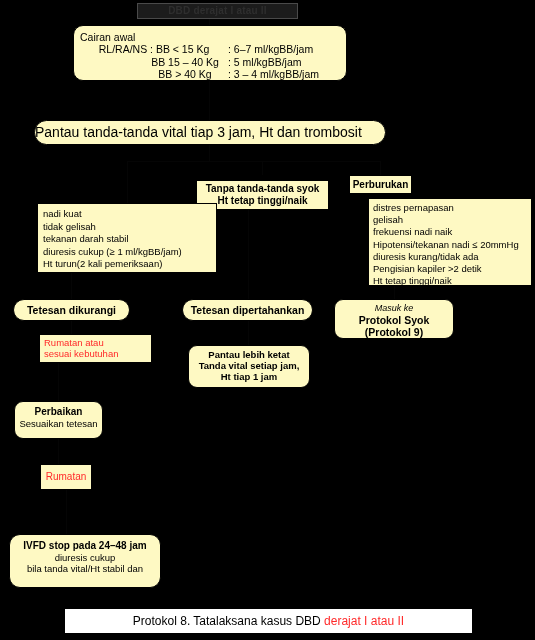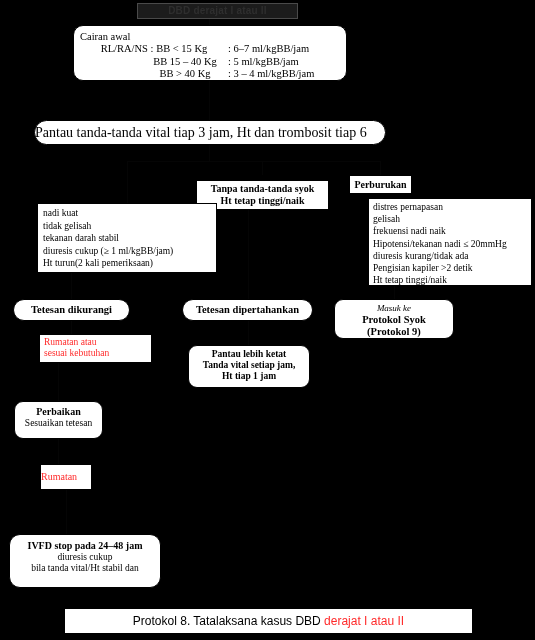--- a/index.html
+++ b/index.html
@@ -13,25 +13,24 @@
   #canvas {
     position: relative;
     width: 535px;
     height: 640px;
     background: #000000;
   }
 
   
   .node {
     position: absolute;
-    background: #ffffff;
+    background: #fef9c3;
     color: #000000;
     border: 1px solid #000000;
     line-height: 1.18;
-    font-family: Liberation Serif, serif;
   }
   .red { color: #ff2a2a; }
 
   
   #title-bar {
     position: absolute;
     left: 137px; top: 3px;
     width: 161px; height: 16px;
     background: #1c1c1c;
     border: 1px solid #4a4a4a;
@@ -157,20 +156,21 @@
     padding-top: 4px;
   }
   #box-perbaikan .ln1 { font-weight: bold; }
   #box-perbaikan .ln2 { font-weight: normal; font-size: 9.5px; }
 
   #box-rumatan {
     left: 40px; top: 464px; width: 52px; height: 26px;
     border-radius: 0;
     font-size: 10px;
     color: #ff2a2a;
+    text-align: center;
     line-height: 24px;
   }
 
   #box-ivfd-stop {
     left: 9px; top: 534px; width: 152px; height: 54px;
     border-radius: 11px;
     text-align: center;
     font-size: 9.5px;
     padding-top: 5px;
   }

